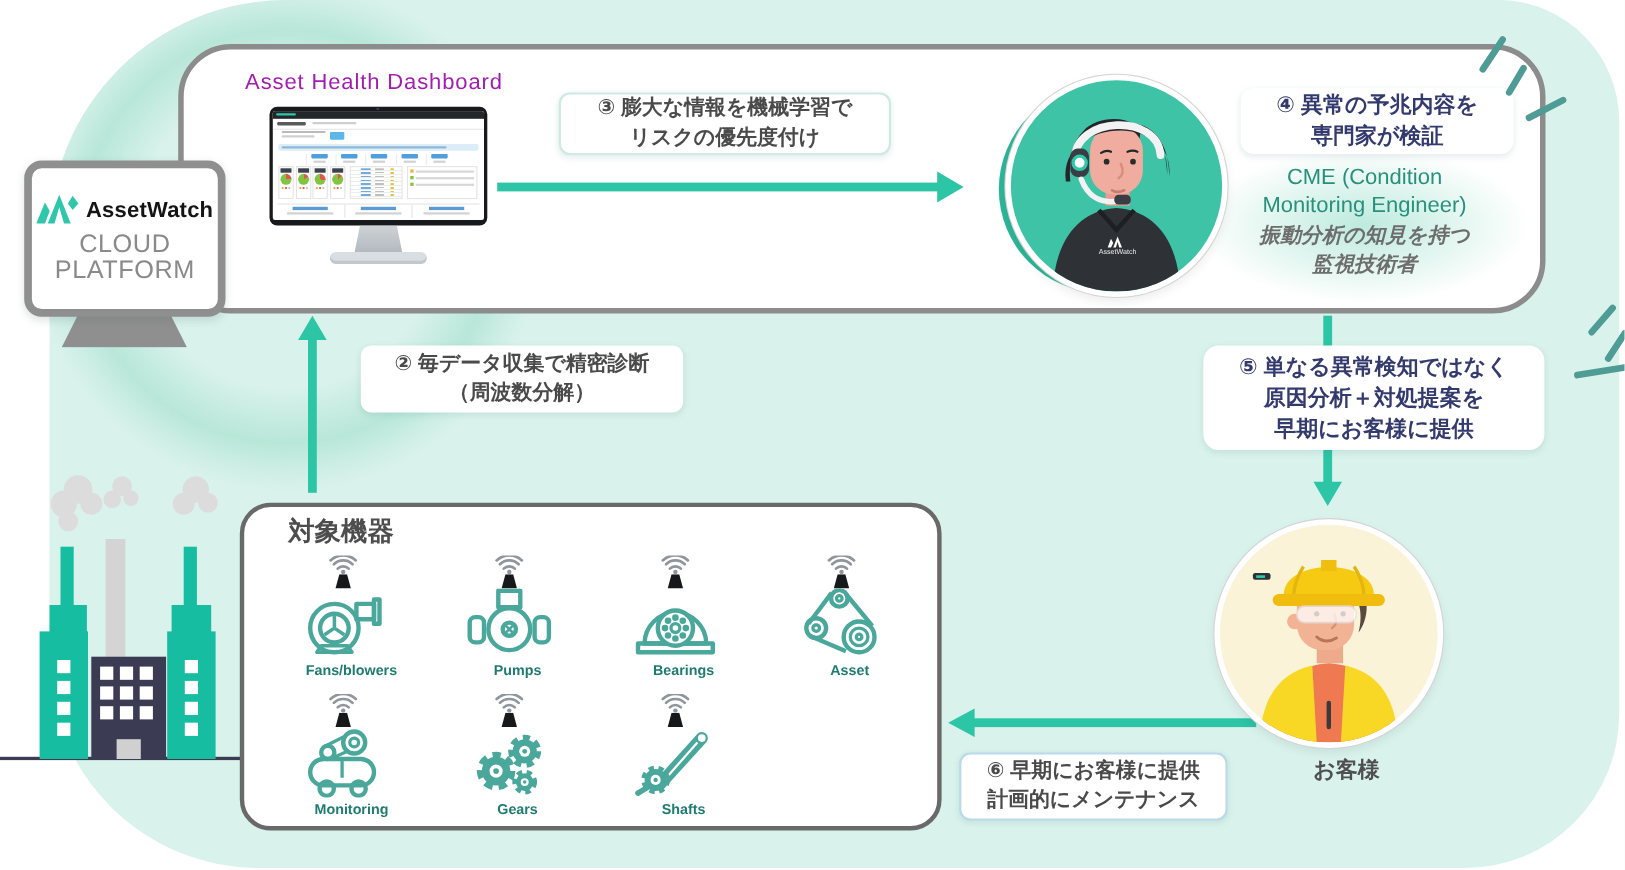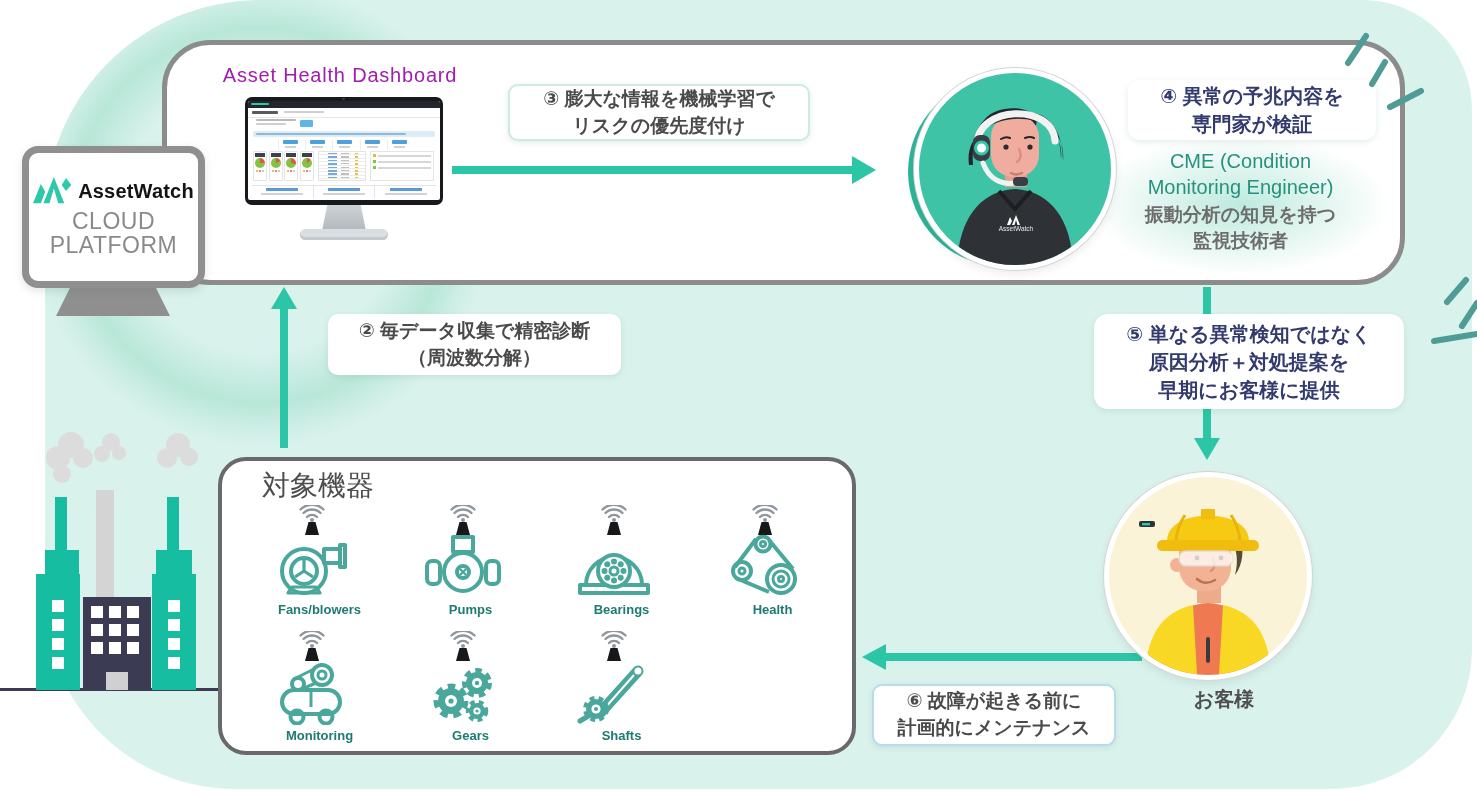--- a/index.html
+++ b/index.html
@@ -92,28 +92,28 @@
   .cme-back{left:908px;top:78px;width:188px;height:188px;border-radius:50%;background:#2db699;z-index:3;}
   .avatar{border-radius:50%;border:5px solid #fff;box-shadow:0 0 0 1px #d4d4d4,0 4px 10px rgba(0,0,0,.08);
           overflow:hidden;z-index:4;box-sizing:content-box;}
   .cme-avatar{left:914px;top:68px;width:192px;height:192px;background:#3fc3a6;}
   .worker-avatar{left:1104px;top:472px;width:198px;height:198px;background:#faf3d7;}
   .cme-glow{left:1090px;top:135px;width:300px;height:140px;border-radius:50%;z-index:3;
             background:radial-gradient(closest-side,rgba(186,233,219,.95),rgba(186,233,219,0));}
   .cme-title{left:1093px;top:148px;width:295px;text-align:center;z-index:4;
              font-size:20px;font-weight:normal;color:#28917e;line-height:1.3;}
   .cme-sub{left:1093px;top:202px;width:295px;text-align:center;z-index:4;
-           font-size:19px;font-weight:600;color:#6d6d6d;line-height:1.35;}
+           font-size:19px;font-weight:600;color:#6d6d6d;line-height:1.35;font-style:italic;}
   .cust-label{left:1164px;top:686px;width:120px;text-align:center;z-index:4;
               font-size:20px;font-weight:bold;color:#4f4f4f;}
 
   
   .eqbox{left:218px;top:457px;width:638px;height:298px;background:#fff;border:4px solid #696969;
          border-radius:28px;z-index:2;box-sizing:border-box;}
-  .eq-title{left:262px;top:467px;font-size:28px;font-weight:normal;color:#4d4d4d;z-index:3;}
+  .eq-title{left:262px;top:467px;font-size:24px;font-weight:bold;color:#4d4d4d;z-index:3;}
   .eq-grid{left:236px;top:497px;width:604px;height:252px;display:grid;z-index:3;
            grid-template-columns:repeat(4,1fr);grid-template-rows:1fr 1fr;}
   .eq-cell{display:flex;flex-direction:column;align-items:center;justify-content:flex-end;padding-bottom:6px;}
   .eq-label{font-size:13px;font-weight:600;color:#1e7b70;margin-top:3px;margin-left:16px;}
   .sensor-stack{display:flex;flex-direction:column;align-items:center;line-height:0;}
 
   
   .sparks{left:0;top:0;width:1477px;height:791px;z-index:5;pointer-events:none;}
 </style>
 </head>
@@ -321,21 +321,21 @@
 （周波数分解）</div>
 
 
   <div class="abs stepbox pre navy" style="left:1094px;top:314px;width:310px;height:95px;border-radius:14px;font-size:20px;">⑤ 単なる異常検知ではなく
 原因分析＋対処提案を
 早期にお客様に提供</div>
 
   <div class="abs stepbox pre navy" style="left:1128px;top:80px;width:248px;height:60px;border-radius:12px;font-size:20px;">④ 異常の予兆内容を
 専門家が検証</div>
 
-  <div class="abs stepbox pre" style="left:872px;top:684px;width:244px;height:62px;border:2px solid #badaec;">⑥ 故障が起きる前に
+  <div class="abs stepbox pre" style="left:872px;top:684px;width:244px;height:62px;border:2px solid #badaec;">⑥ 早期にお客様に提供
 計画的にメンテナンス</div>
 
   <div class="abs cme-back"></div>
   <div class="abs avatar cme-avatar">
     <svg width="192" height="192" viewBox="0 0 192 192">
       <path d="M50,92 C42,34 150,26 144,88 C144,60 132,44 116,40 C119,50 117,56 113,58 C106,42 86,38 74,44 C60,50 52,66 54,92 Z" fill="#23262b"></path>
       <rect x="86" y="92" width="22" height="22" fill="#e79d8f"></rect>
       <rect x="72" y="42" width="48" height="62" rx="22" fill="#f0ad9f"></rect>
       <path d="M52,88 C44,36 148,28 142,86 C142,58 128,42 112,40 C100,32 76,34 66,46 C58,54 52,68 52,88 Z" fill="#23262b"></path>
       <circle cx="87" cy="74" r="2.6" fill="#2b2b2b"></circle>
@@ -493,21 +493,21 @@
       <svg width="84" height="64" viewBox="0 0 84 64" fill="none" stroke="#4aa79b" stroke-width="4" stroke-linejoin="round">
         <path d="M12,32 L33,4 M46,5 L70,34 M13,43 L46,57" stroke-width="4"></path>
         <circle cx="58" cy="44" r="14"></circle>
           <circle cx="58" cy="44" r="8" stroke-width="3"></circle>
           <circle cx="58" cy="44" r="2.5" stroke-width="3"></circle>
         <circle cx="19" cy="36" r="9"></circle>
           <circle cx="19" cy="36" r="3" stroke-width="3"></circle>
         <circle cx="40" cy="9" r="7.5"></circle>
           <circle cx="40" cy="9" r="2.5" stroke-width="3"></circle>
       </svg>
-      <div class="eq-label">Health</div>
+      <div class="eq-label">Asset</div>
     </div>
 
 
     <div class="eq-cell">
       <div class="sensor-stack">
         <svg width="26" height="17" viewBox="0 0 26 17">
             <g stroke="#8e959c" stroke-width="2.4" fill="none" stroke-linecap="round">
               <path d="M8,12 a7,7 0 0 1 10,0"></path>
               <path d="M4.5,8 a12,12 0 0 1 17,0"></path>
               <path d="M1.5,4.5 a16.5,16.5 0 0 1 23,0"></path>

